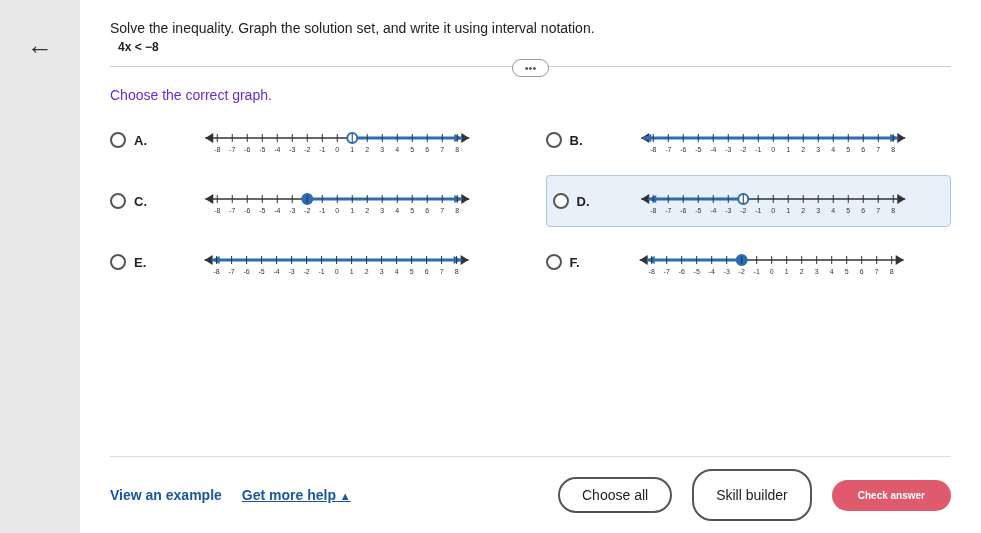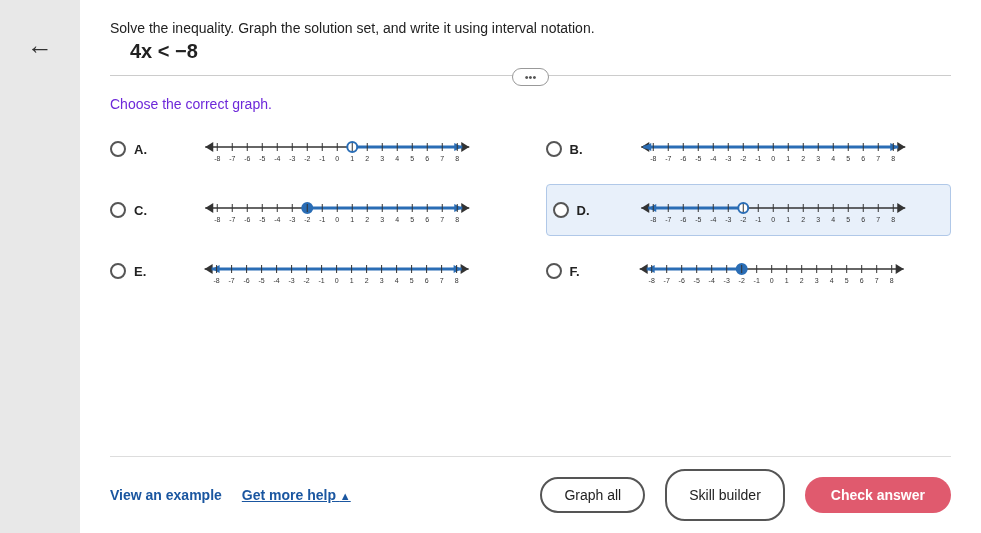--- a/index.html
+++ b/index.html
@@ -37,25 +37,25 @@
       flex-direction: column;
       padding: 20px 30px 0 30px;
     }
 
     .problem-title {
       font-size: 14px;
       color: #222;
       margin-bottom: 4px;
     }
     .problem-equation {
-      font-size: 20px;
+      font-size: 12px;
       font-weight: bold;
       color: #222;
       margin-bottom: 12px;
-      margin-left: 20px;
+      margin-left: 8px;
     }
 
     .divider {
       border: none;
       border-top: 1px solid #ccc;
       margin-bottom: 14px;
     }
 
     .more-btn-row {
       display: flex;
@@ -157,21 +157,21 @@
       padding: 16px 22px;
       font-size: 14px;
       cursor: pointer;
       color: #222;
     }
     .btn-check {
       background: #e05a6e;
       border: none;
       border-radius: 20px;
       padding: 10px 26px;
-      font-size: 14px;
+      font-size: 10px;
       font-weight: bold;
       cursor: pointer;
       color: #fff;
     }
 
     
     .nl-svg-wrap {
       flex: 1;
     }
 
@@ -514,18 +514,18 @@
 
   </div>
 
   <div class="bottom-bar">
     <a class="view-example" href="#">View an example</a>
     <span class="get-more-help">
       <span>Get more help</span>
       <span class="chevron-up">▲</span>
     </span>
     <div class="spacer"></div>
-    <button class="btn-clear">Graph all</button>
+    <button class="btn-clear">Choose all</button>
     <button class="btn-skill">Skill builder</button>
     <button class="btn-check">Check answer</button>
   </div>
 
 </div>
 
 </body></html>

